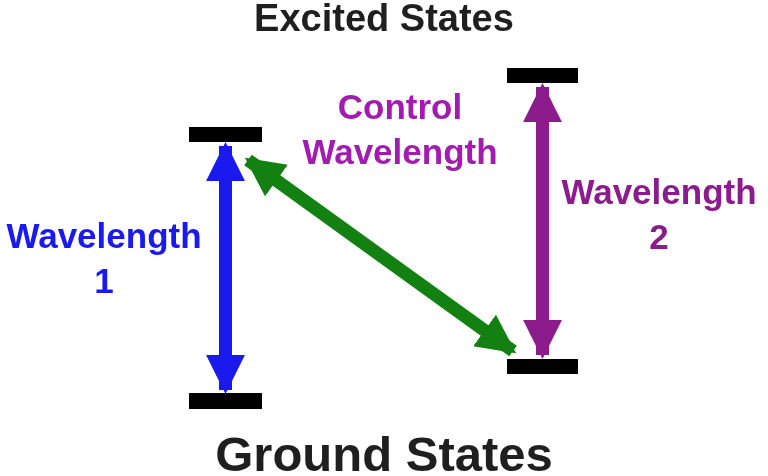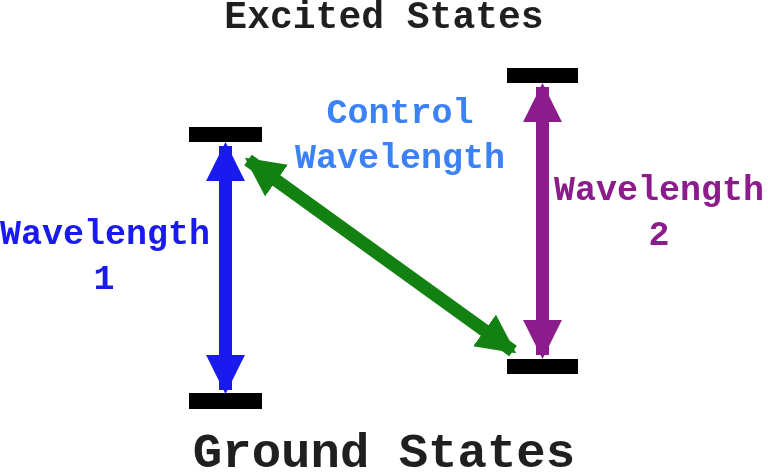--- a/index.html
+++ b/index.html
@@ -6,21 +6,21 @@
     margin: 0;
     padding: 0;
     background: #ffffff;
   }
   .canvas {
     position: relative;
     width: 768px;
     height: 476px;
     background: #ffffff;
     overflow: hidden;
-    font-family: Liberation Mono, monospace;
+    font-family: Liberation Sans, sans-serif;
   }
   .arrow-layer {
     position: absolute;
     top: 0;
     left: 0;
   }
   .diagram-title {
     position: absolute;
     top: -4px;
     left: 0;
@@ -92,21 +92,21 @@
 
   <div class="diagram-title" style="color: rgb(31, 31, 31);">Excited States</div>
 
   <div class="diagram-footer" style="color: rgb(31, 31, 31);">Ground States</div>
 
   <div class="transition-label label-wavelength1" style="color: rgb(26, 26, 239);">
     <div>Wavelength</div>
     <div>1</div>
   </div>
 
-  <div class="transition-label label-control" style="color: #3b82f6; margin-top: 8px;">
+  <div class="transition-label label-control" style="color: #a21caf;">
     <div>Control</div>
     <div>Wavelength</div>
   </div>
 
   <div class="transition-label label-wavelength2" style="color: rgb(140, 27, 140);">
     <div>Wavelength</div>
     <div>2</div>
   </div>
 
 </div>

